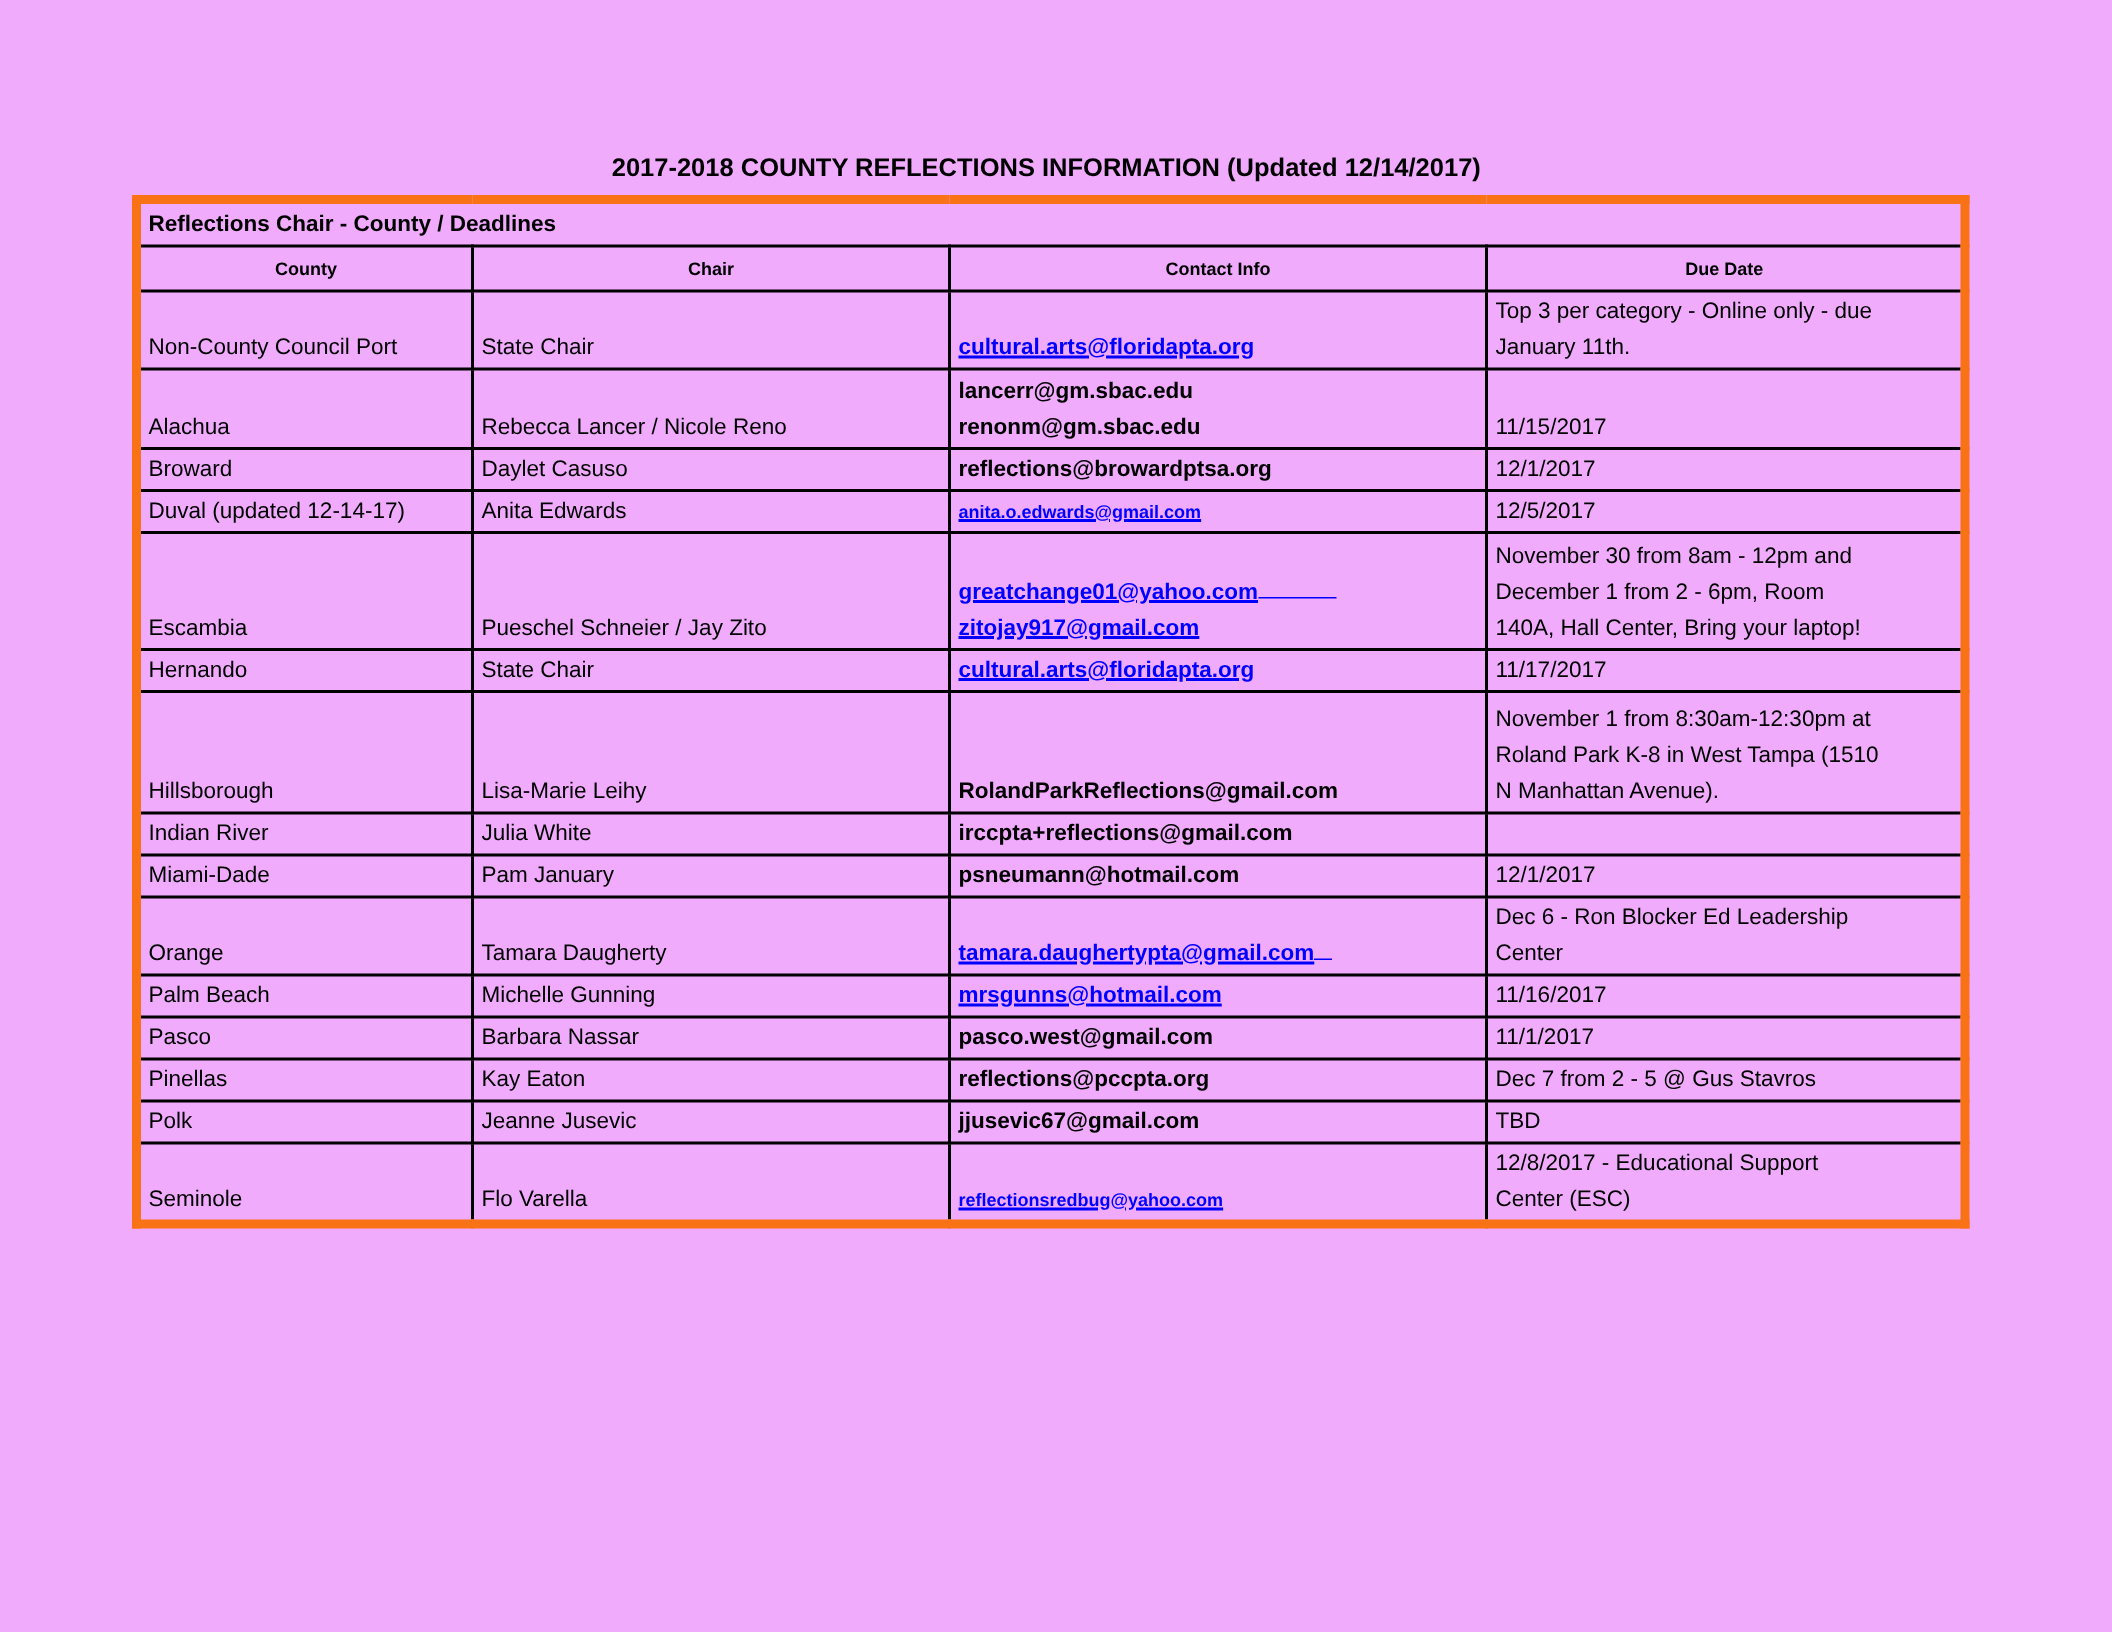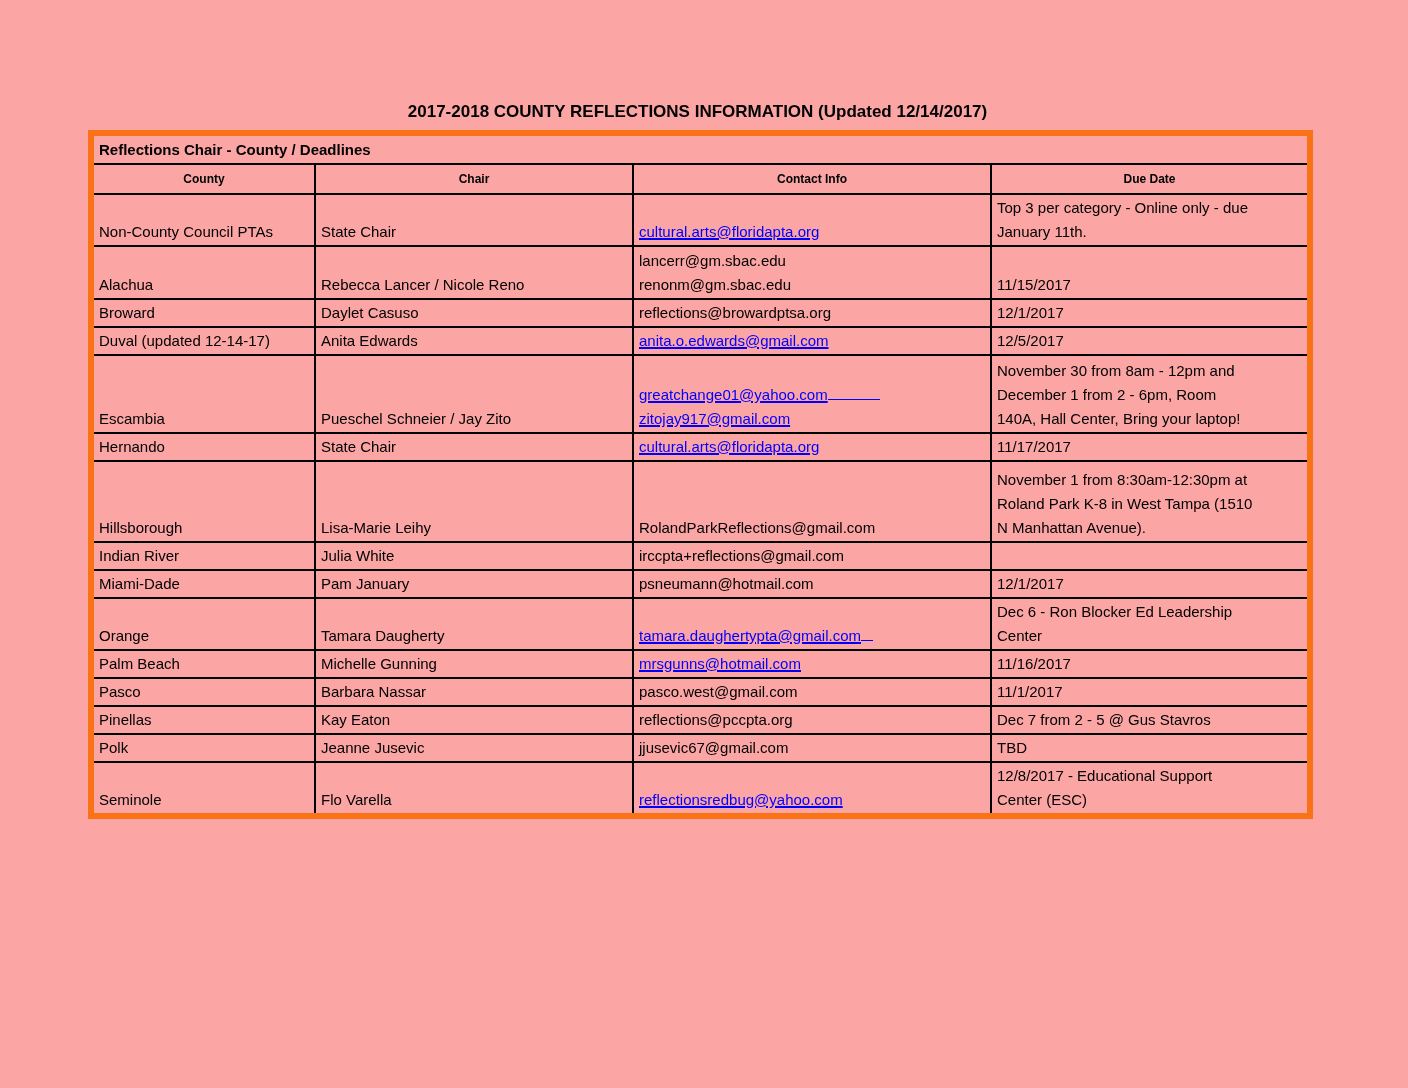--- a/index.html
+++ b/index.html
@@ -1,20 +1,20 @@
 <!DOCTYPE html>
 <html style="--link-color: #0000ff;"><head>
 <meta charset="utf-8">
 <style>
   html, body { margin: 0; padding: 0; background: #ffffff; }
   .page {
     position: relative;
     width: 1408px;
     height: 1088px;
-    background: #fca5a5;
+    background: #f0abfc;
     color: #000000;
     font-family: "Liberation Sans", sans-serif;
     overflow: hidden;
   }
   .doc-title {
     position: absolute;
     left: 88px;
     top: 100px;
     width: 1219px;
     text-align: center;
@@ -49,27 +49,27 @@
   }
   tr.header-row th {
     font-weight: bold;
     font-size: 12px;
     text-align: center;
     vertical-align: middle;
     height: 26px;
   }
   td.due-cell { white-space: pre-line; }
   td.v-mid { vertical-align: middle; }
-  .contact-line { display: block; }
+  .contact-line { display: block; font-weight: bold; }
   a.email {
     color: var(--link-color, #0000ff);
     text-decoration: underline;
     text-decoration-thickness: 1.5px;
   }
-  .small { font-size: 15px; line-height: 24px; text-align: center; }
+  .small { font-size: 12px; line-height: 24px; text-align: center; }
   .tail {
     display: inline-block;
     height: 3px;
     border-bottom: 1.5px solid var(--link-color, #0000ff);
     vertical-align: baseline;
   }
   .tail-long { width: 52px; }
   .tail-short { width: 12px; }
 </style>
 </head>
@@ -91,21 +91,21 @@
       </tr>
       <tr class="header-row" id="header-row">
           <th>County</th>
           <th>Chair</th>
           <th>Contact Info</th>
           <th>Due Date</th>
         </tr>
     </thead>
     <tbody id="table-body">
         <tr style="height: 50px;">
-          <td>Non-County Council PTAs</td>
+          <td>Non-County Council Port</td>
           <td>State Chair</td>
           <td>
             <span class="contact-line"><a class="email" href="#">cultural.arts@floridapta.org</a></span>
           </td>
           <td class="due-cell">Top 3 per category - Online only - due
 January 11th.</td>
         </tr>
         <tr style="height: 53px;">
           <td>Alachua</td>
           <td>Rebecca Lancer / Nicole Reno</td>

